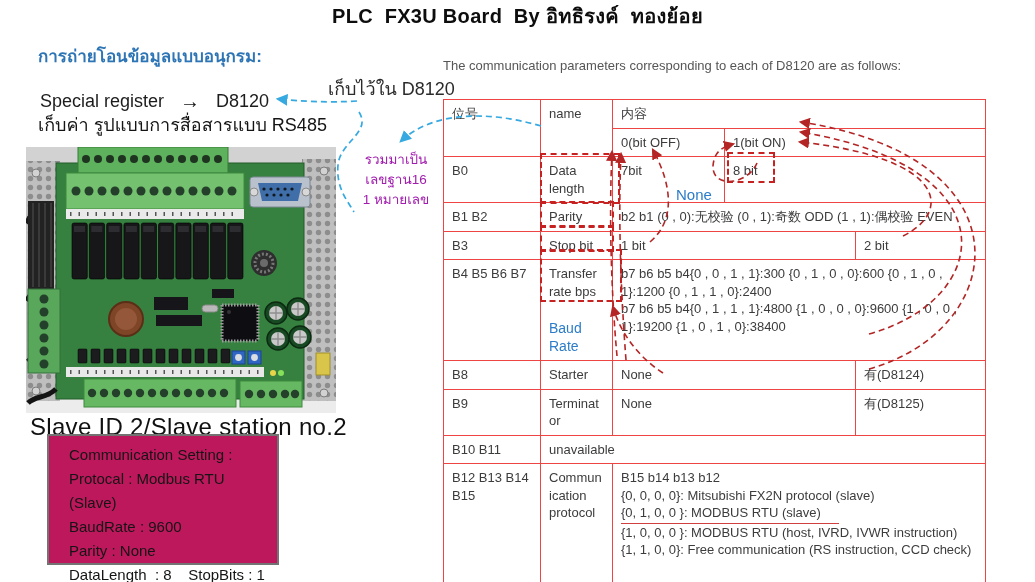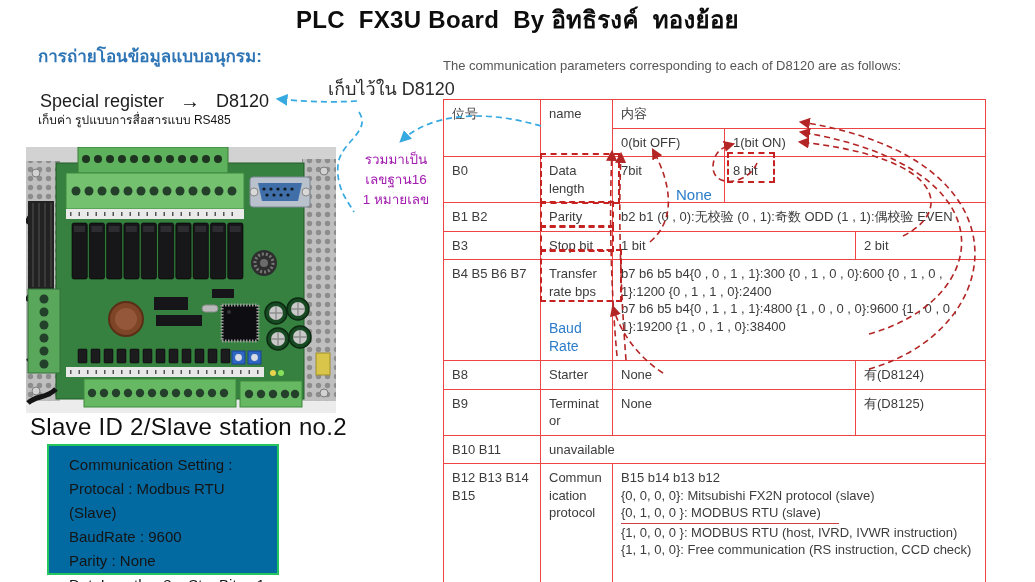--- a/index.html
+++ b/index.html
@@ -1,31 +1,31 @@
 <!DOCTYPE html>
 <html><head>
 <meta charset="utf-8">
 <style>
   html,body{margin:0;padding:0;background:#ffffff;}
   #page{position:relative;width:1035px;height:582px;background:#ffffff;overflow:hidden;
         font-family:"Liberation Sans","DejaVu Sans",sans-serif;color:#222;}
   .abs{position:absolute;}
   .pre{white-space:pre-wrap;}
 
-  .title{left:0;top:7;width:1035px;text-align:center;font-size:24px;font-weight:600;color:#0d0d0d;letter-spacing:.3px;}
+  .title{left:0;top:7;width:1035px;text-align:center;font-size:20px;font-weight:600;color:#0d0d0d;letter-spacing:.3px;}
   .heading{left:38px;top:42px;font-size:17px;font-weight:700;color:#2e75b6;}
   .spec-line{left:40px;top:82px;display:flex;align-items:center;font-size:18px;color:#1c1c1c;margin-top:8px;}
   .spec-arrow{font-size:20px;font-weight:700;margin:0 16px;color:#111;}
   .stored-note{left:328px;top:74px;font-size:18px;color:#2b2b2b;}
-  .subheading{left:38px;top:110px;font-size:12px;color:#141414;}
+  .subheading{left:38px;top:110px;font-size:18px;color:#141414;}
   .hex-note{left:348px;top:150px;width:96px;text-align:center;font-size:13.5px;line-height:20px;color:#a21caf;}
 
   .photo{left:26px;top:147px;width:310px;height:266px;}
   .caption{left:30px;top:413px;font-size:24px;color:#101010;letter-spacing:.3px;}
-  .settings-box{left:47px;top:444px;width:232px;height:131px;border:2px solid #22c55e;background:#0369a1;
+  .settings-box{left:47px;top:434px;width:232px;height:131px;border:2px solid #737373;background:#be185d;
                 box-sizing:border-box;padding:7px 6px 0 20px;}
   .settings-box div{font-size:15px;line-height:24px;color:#141414;}
 
   .intro{left:443px;top:58px;width:560px;font-size:13px;color:#565656;}
 
   .tblwrap{left:443px;top:99px;width:542px;}
   table.params{border-collapse:collapse;table-layout:fixed;width:542px;font-size:13px;color:#3c3c3c;}
   table.params td{border:1px solid #ef4444;vertical-align:top;padding:5px 8px;line-height:17.5px;
                   overflow-wrap:anywhere;word-break:break-word;}
   td.hdr{color:#3c3c3c;}

